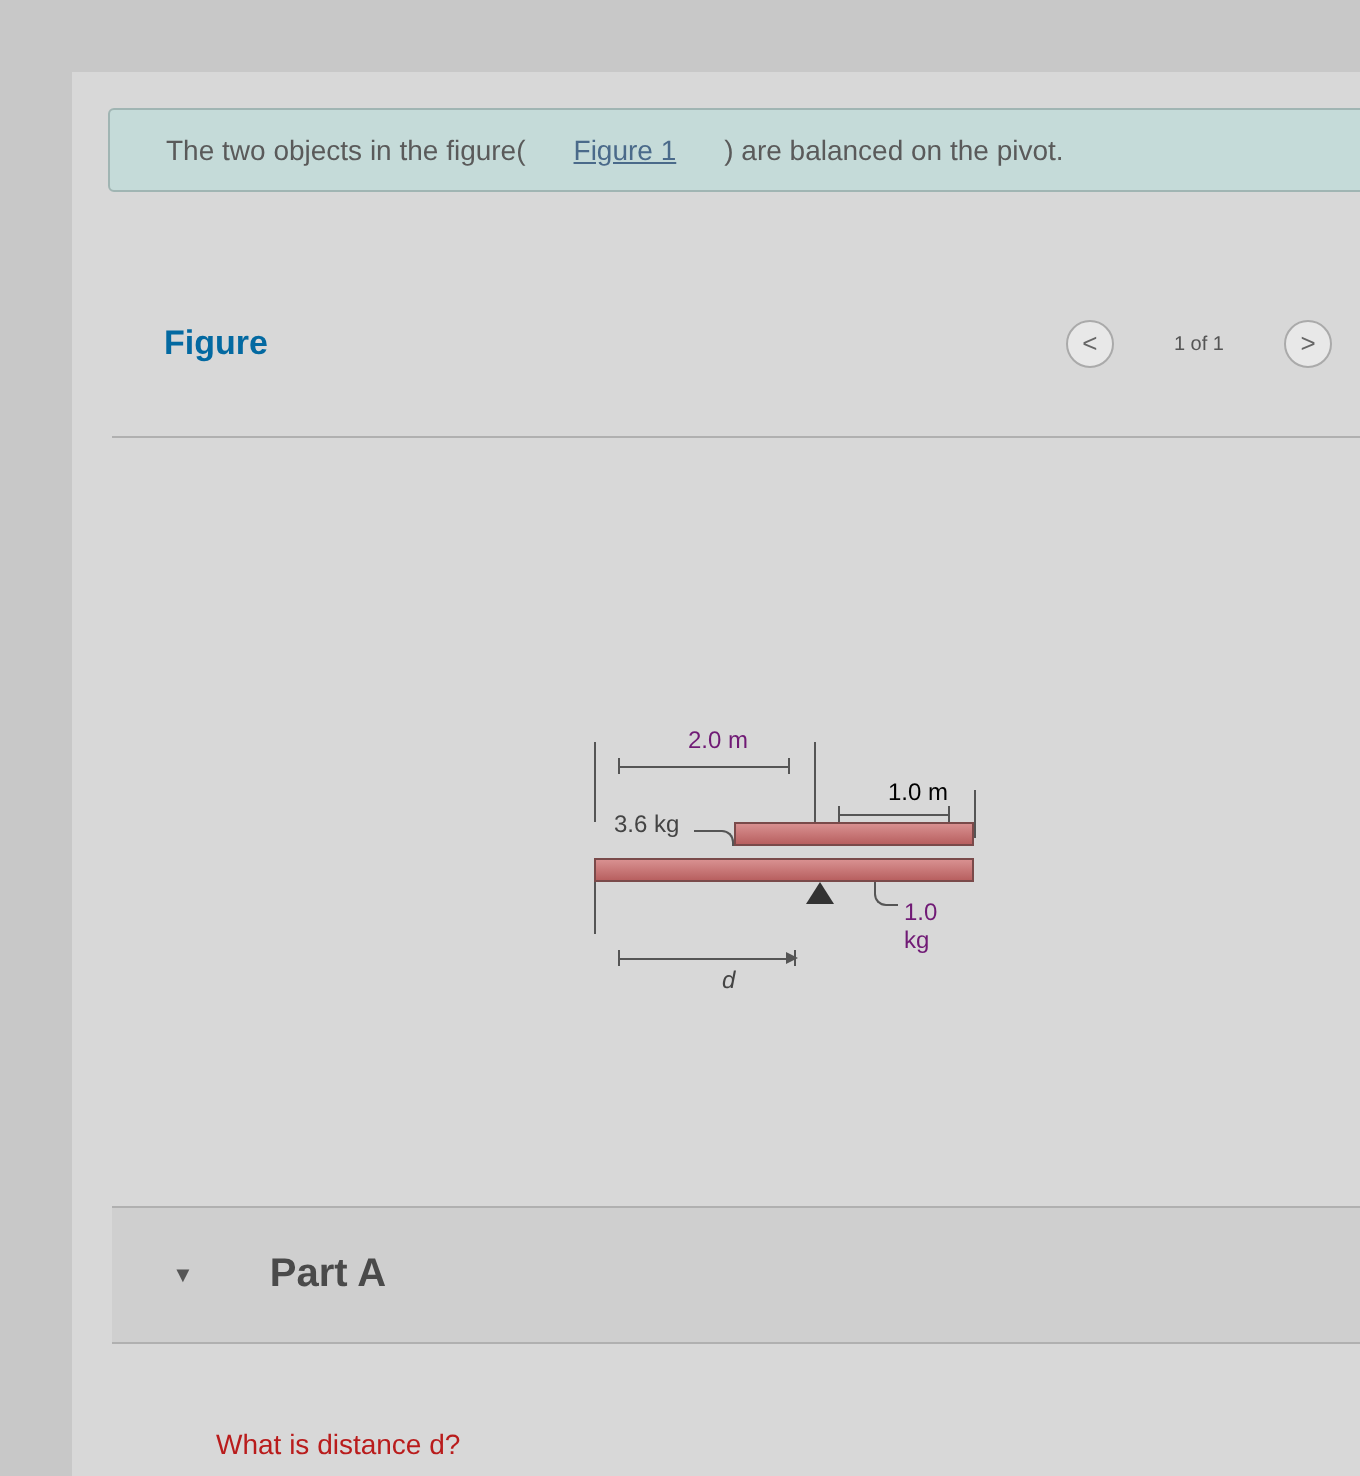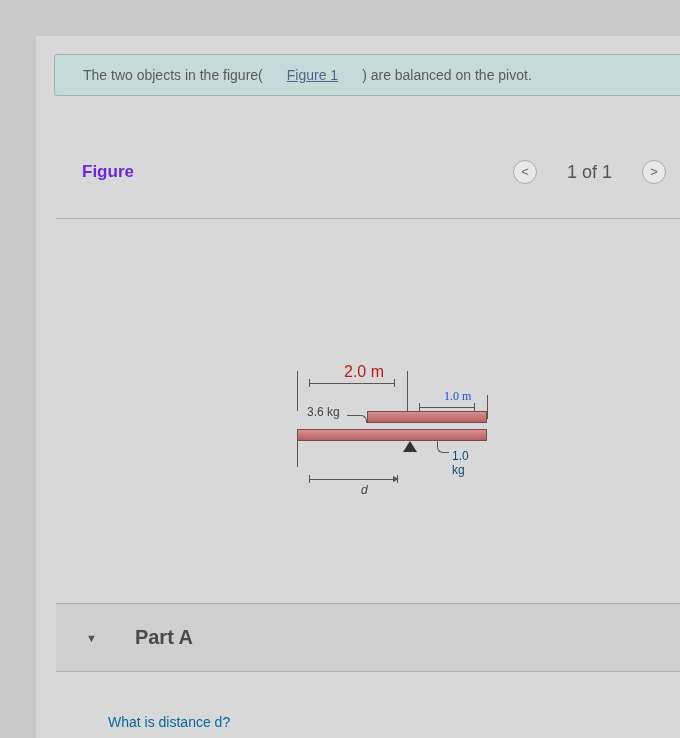--- a/index.html
+++ b/index.html
@@ -34,41 +34,41 @@
     .figure-header {
       display: flex;
       justify-content: space-between;
       align-items: center;
       padding: 0 14px 10px 14px;
       border-bottom: 1px solid #b0b0b0;
     }
     .figure-title {
       font-size: 17px;
       font-weight: bold;
-      color: #6d28d9;
+      color: #0369a1;
     }
     .pager {
       display: flex;
       align-items: center;
       gap: 6px;
     }
     .pager-btn {
       width: 24px;
       height: 24px;
       border-radius: 50%;
       border: 1px solid #aaa;
       background: #e8e8e8;
       color: #666;
       font-size: 13px;
       line-height: 22px;
       text-align: center;
       cursor: pointer;
     }
     .pager-text {
-      font-size: 18px;
+      font-size: 10px;
       color: #555;
     }
     .figure-area {
       height: 360px;
       display: flex;
       align-items: center;
       justify-content: center;
       background: #d8d8d8;
     }
     .diagram {
@@ -97,22 +97,22 @@
       height: 8px;
       background: #555;
       top: 14px;
     }
     .dim-top .tick-l { left: 0; }
     .dim-top .tick-r { right: 0; }
     .dim-top .lbl {
       position: absolute;
       top: -2px;
       left: 35px;
-      font-size: 16px;
-      color: #b91c1c;
+      font-size: 12px;
+      color: #701a75;
     }
     .ext-top-l, .ext-top-r {
       position: absolute;
       width: 1px;
       background: #555;
       top: 28px;
     }
     .ext-top-l { left: 20px; height: 40px; }
     .ext-top-r { left: 130px; height: 16px; }
     
@@ -137,22 +137,21 @@
       background: #555;
       top: 10px;
     }
     .dim-1m .tick-l { left: 0; }
     .dim-1m .tick-r { right: 0; }
     .dim-1m .lbl {
       position: absolute;
       top: -4px;
       left: 25px;
       font-size: 12px;
-      color: #1d4ed8;
-      font-family: Liberation Serif, serif;
+      color: #000000;
     }
     .ext-1m-r {
       position: absolute;
       width: 1px;
       background: #555;
       top: 52px;
       left: 210px;
       height: 24px;
     }
     .ext-1m-l {
@@ -210,21 +209,21 @@
       border-left: 7px solid transparent;
       border-right: 7px solid transparent;
       border-bottom: 11px solid #333;
     }
     
     .lbl-1kg {
       position: absolute;
       top: 106px;
       left: 175px;
       font-size: 12px;
-      color: #0c4a6e;
+      color: #701a75;
     }
     .leader-1kg {
       position: absolute;
       top: 98px;
       left: 160px;
       width: 12px;
       height: 12px;
       border-bottom: 1px solid #555;
       border-left: 1px solid #555;
       border-bottom-left-radius: 6px;
@@ -296,21 +295,21 @@
     .part-title {
       font-size: 20px;
       font-weight: bold;
       color: #4a4a4a;
     }
     .part-body {
       padding: 18px 40px 0 40px;
     }
     .question {
       font-size: 14px;
-      color: #0369a1;
+      color: #b91c1c;
       margin-bottom: 10px;
     }
     .instruction {
       font-size: 14px;
       font-weight: bold;
       color: #4a4a4a;
     }
   </style>
 </head>
 <body>

